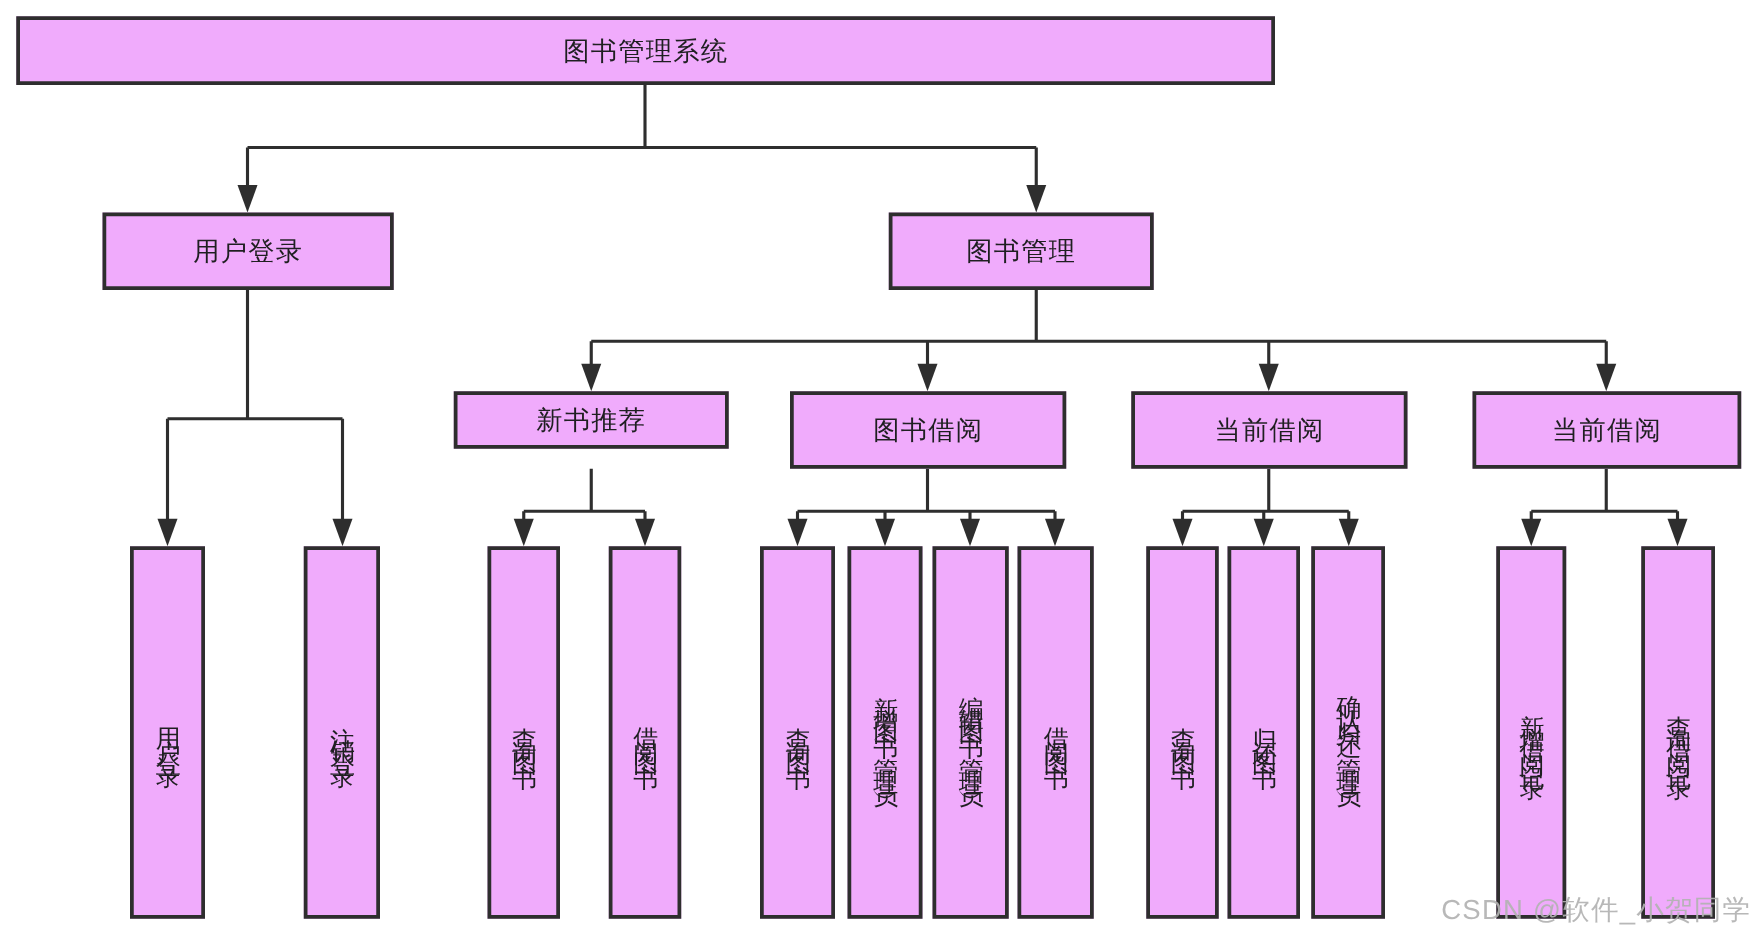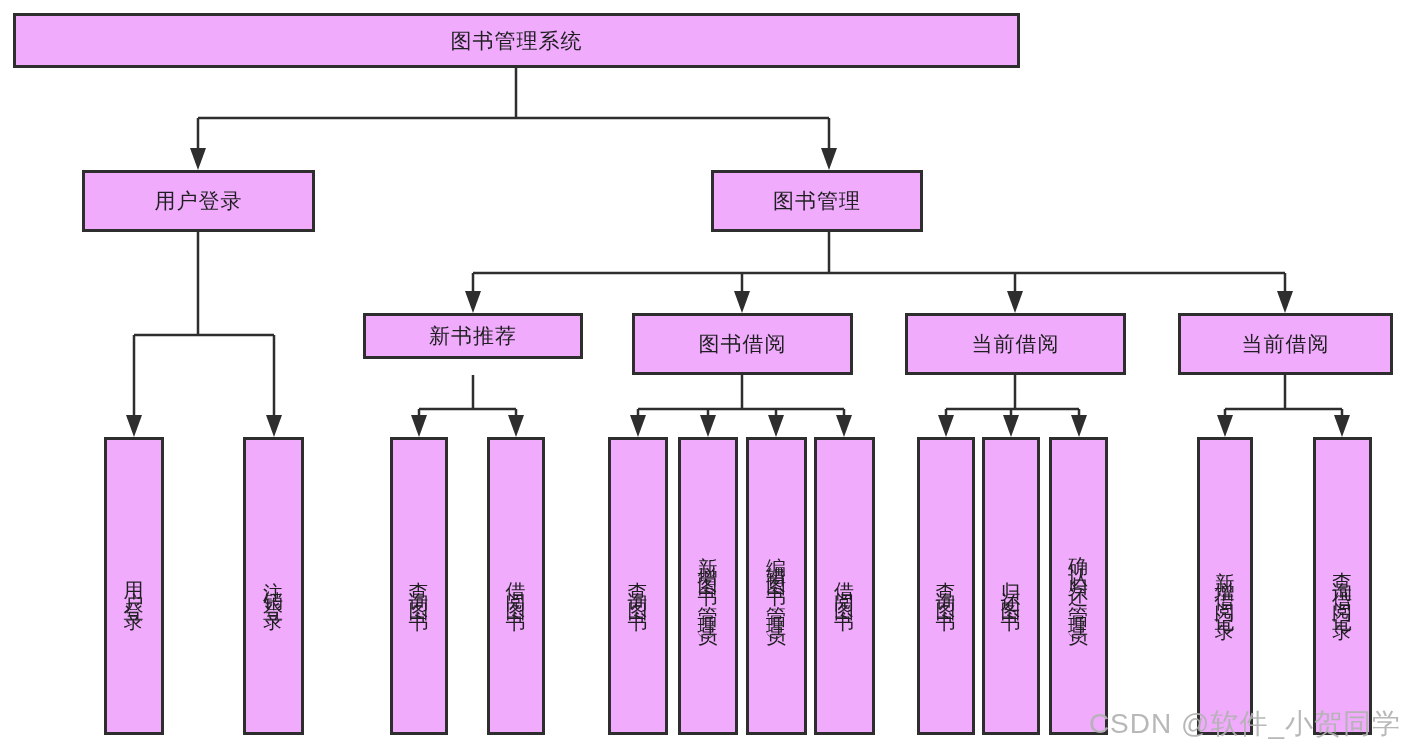--- a/index.html
+++ b/index.html
@@ -28,21 +28,21 @@
     writing-mode: vertical-rl;
     text-orientation: mixed;
     font-size: 20px;
     letter-spacing: 10px;
     line-height: 1.1;
   }
   .watermark {
     position: absolute;
     right: 4px;
     bottom: 4px;
-    font-size: 28px;
+    font-size: 22px;
     color: rgba(178, 178, 178, 0.92);
     letter-spacing: 1px;
     z-index: 5;
     white-space: nowrap;
   }
 </style>
 </head>
 <body>
 
 <div class="stage">

